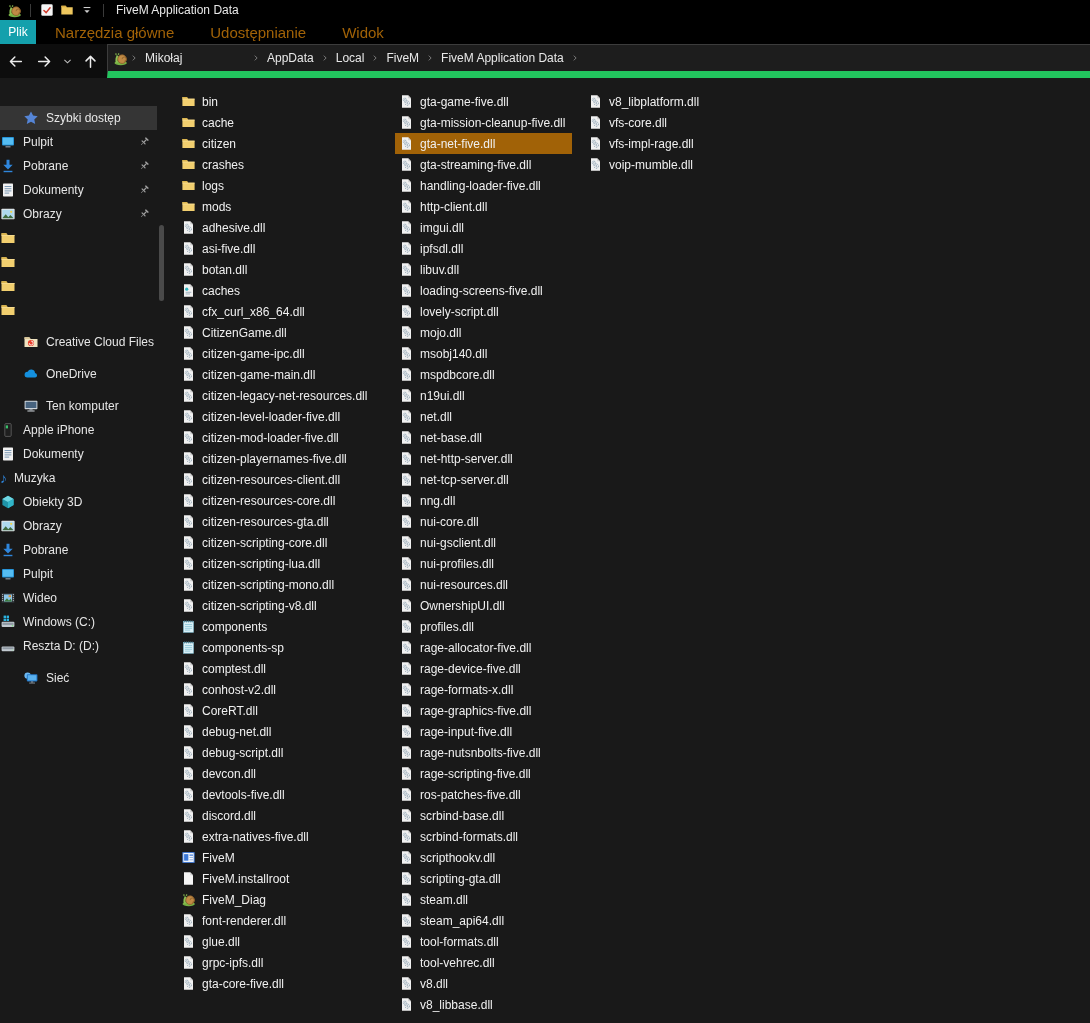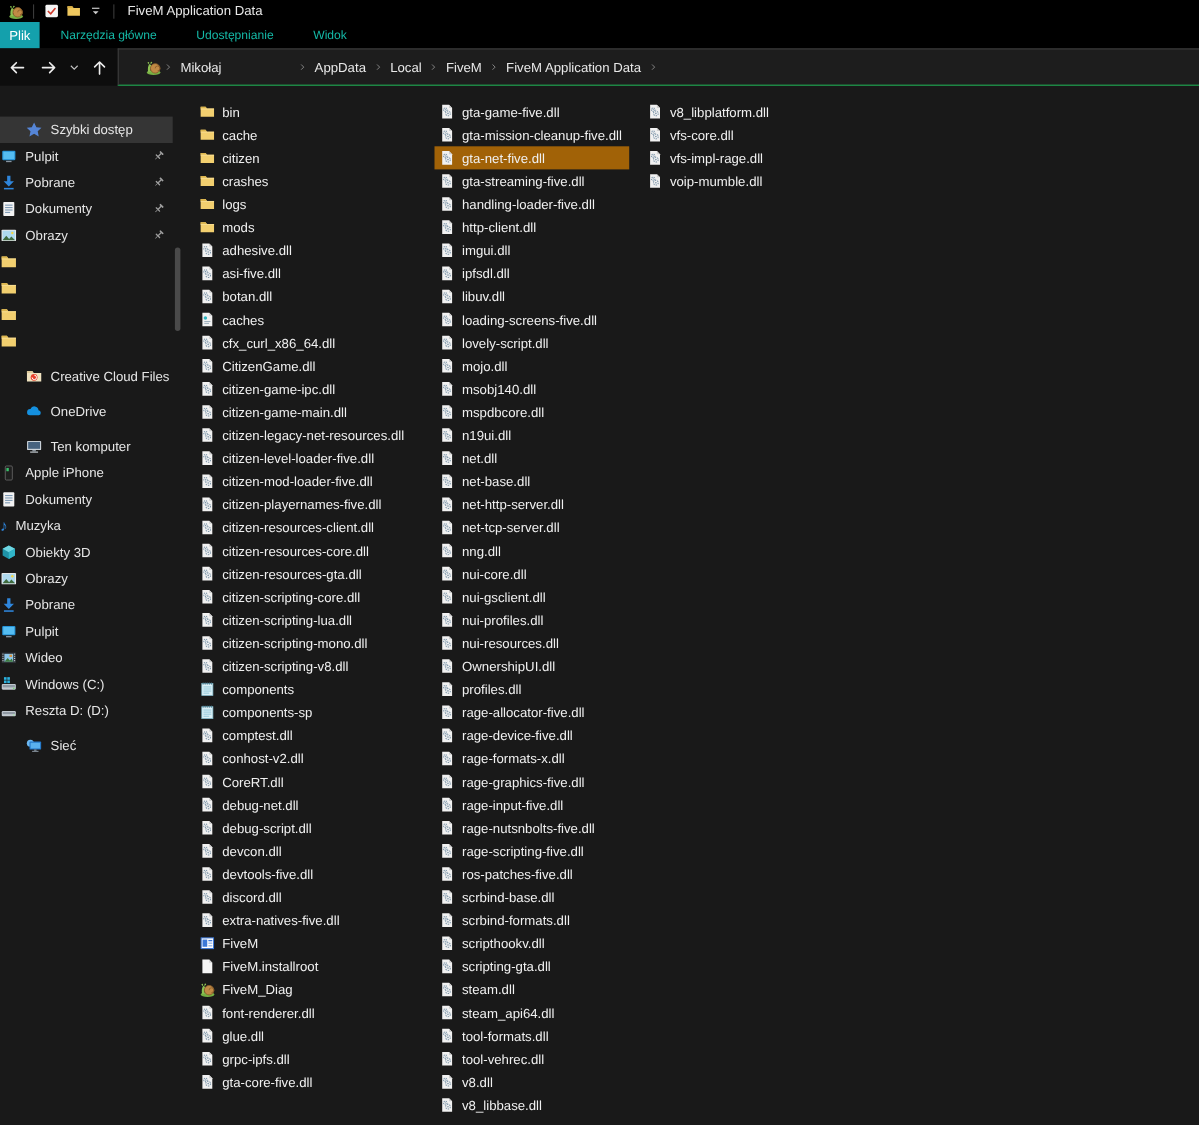--- a/index.html
+++ b/index.html
@@ -15,31 +15,31 @@
   
   .titlebar{height:20px;background:#000;display:flex;align-items:center;padding-left:4px;}
   .titlebar .sep{width:1px;height:13px;background:#3a3a3a;margin:0 6px;}
   .qat-btn{display:flex;align-items:center;justify-content:center;width:20px;height:18px;}
   .win-title{font-size:12px;color:#e8e8e8;margin-left:6px;white-space:nowrap;}
 
   
   .ribbon{height:24px;background:#000;display:flex;align-items:stretch;}
   .file-tab{width:36px;background:#14a0ac;color:#fff;font-size:12px;
     display:flex;align-items:center;justify-content:center;}
-  .rtab{font-size:11px;color:#14b8a6;display:flex;align-items:center;padding:0 17px;margin-left:2px;}
+  .rtab{font-size:15px;color:#a16207;display:flex;align-items:center;padding:0 17px;margin-left:2px;}
 
   
   .address-row{height:34px;background:#0d0d0d;position:relative;}
   .nav-buttons{position:absolute;left:0;top:0;bottom:0;width:107px;
     display:flex;align-items:center;}
   .nav-btn{display:flex;align-items:center;justify-content:center;height:26px;}
   .nav-back{width:30px;} .nav-fwd{width:28px;} .nav-hist{width:18px;} .nav-up{width:28px;}
   .address-field{position:absolute;left:107px;right:0;top:0;bottom:0;background:#1d1d1d;
-    border-top:1px solid #3c3c3c;border-bottom:1px solid #22c55e;border-left:1px solid #3c3c3c;
-    box-sizing:border-box;display:flex;align-items:center;padding-left:24px;}
+    border-top:1px solid #3c3c3c;border-bottom:7px solid #22c55e;border-left:1px solid #3c3c3c;
+    box-sizing:border-box;display:flex;align-items:center;padding-left:5px;}
   .crumb{font-size:12px;color:#e8e8e8;padding:0 5px;white-space:nowrap;}
   .crumb.first{min-width:100px;}
   .crumb-chev{margin:0 1px;}
 
   
   .content{position:absolute;top:78px;left:0;right:0;bottom:0;background:#191919;}
 
   
   .sidebar{position:absolute;left:0;top:4px;bottom:0;width:178px;padding-top:24px;box-sizing:border-box;}
   .side-row{height:24px;width:157px;display:flex;align-items:center;box-sizing:border-box;}

